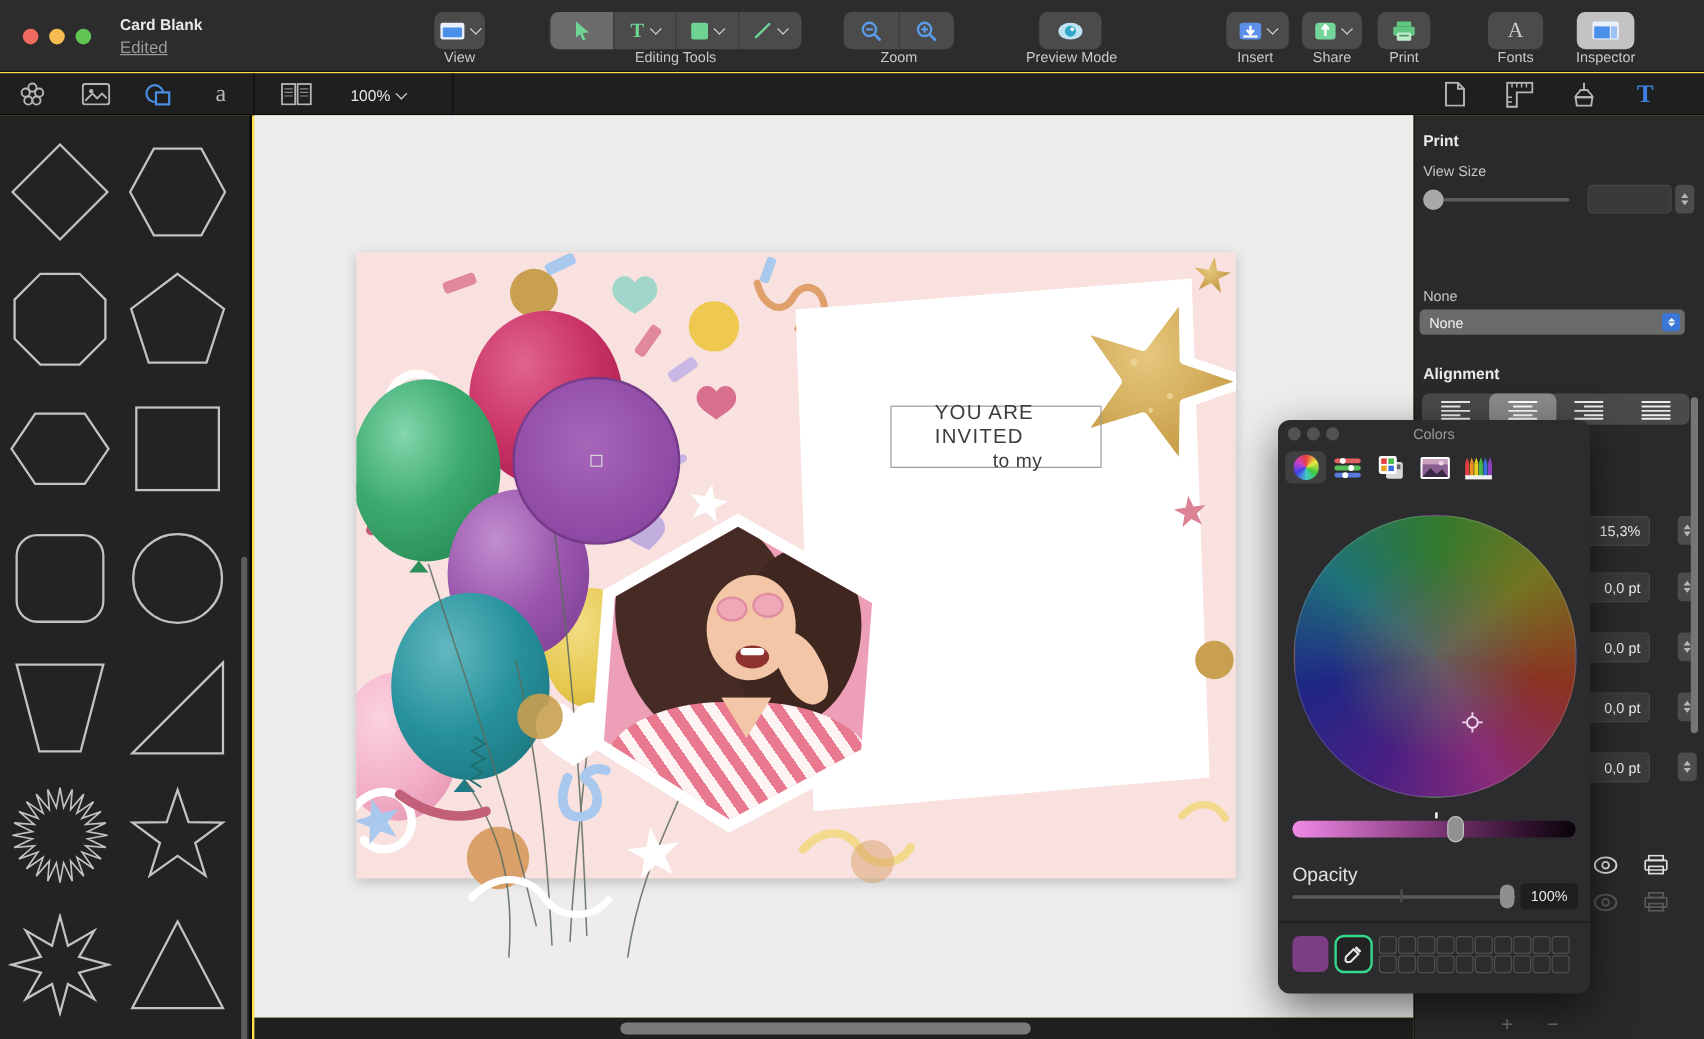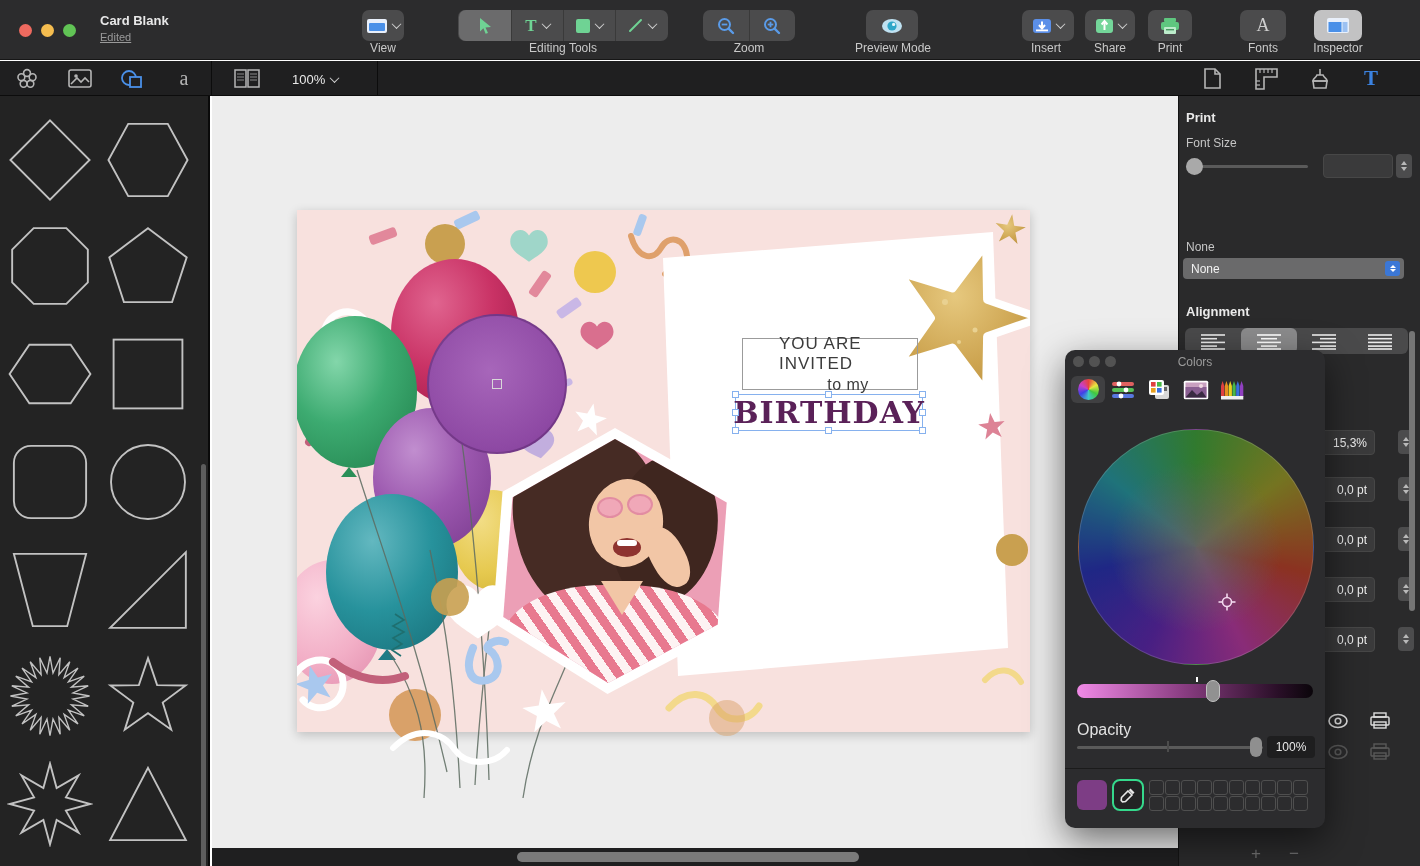--- a/index.html
+++ b/index.html
@@ -1,23 +1,23 @@
 <!DOCTYPE html>
 <html><head>
 <meta charset="utf-8">
 <style>
   * { margin:0; padding:0; box-sizing:border-box; }
   html,body { width:1420px; height:866px; background:#111; font-family:"Liberation Sans", sans-serif; }
-  #win { position:relative; width:1420px; height:866px; overflow:hidden; background:#ffffff; }
+  #win { position:relative; width:1420px; height:866px; overflow:hidden; background:#fde047; }
 
   
   #titlebar { position:absolute; left:0; top:0; width:1420px; height:60px; background:#2c2c2d; border-bottom:1px solid #161616; }
   .dot { position:absolute; top:24px; width:13px; height:13px; border-radius:50%; }
   #title-txt { position:absolute; left:100px; top:13px; font-size:13px; font-weight:bold; color:#e8e8e8; }
-  #subtitle-txt { position:absolute; left:100px; top:31px; font-size:11px; color:#9a9a9a;text-decoration:underline; }
+  #subtitle-txt { position:absolute; left:100px; top:31px; font-size:14px; color:#9a9a9a;text-decoration:underline; }
   .tbtn { position:absolute; top:10px; height:31px; background:#4b4b4c; border-radius:7px; display:flex; align-items:center; justify-content:center; }
   .tlabel { position:absolute; top:41px; font-size:12px; color:#c9c9c9; text-align:center; }
   .chev { width:7px; height:7px; border-right:1.6px solid #cfcfcf; border-bottom:1.6px solid #cfcfcf; transform:rotate(45deg) translate(-1px,-1px); display:inline-block; }
   .seg { display:flex; align-items:center; justify-content:center; height:31px; }
   .segdiv { width:1px; height:31px; background:#3a3a3a; }
 
   
   #subbar { position:absolute; left:0; top:61px; width:1420px; height:35px; background:#1f1f20; border-bottom:1px solid #0c0c0c; }
   .sb-ico { position:absolute; top:5px; width:28px; height:25px; display:flex; align-items:center; justify-content:center; }
   .vsep { position:absolute; top:0; width:1px; height:35px; background:#0c0c0c; }
@@ -524,39 +524,28 @@
   </div>
 
   <div id="purple-circle">
     <span class="ch"></span>
   </div>
 
   <div id="invite-box">
     <div class="l1">YOU ARE INVITED</div>
     <div class="l2">to my</div>
   </div>
-  <div id="birthday-box" class="selbox">
-    <span>BIRTHDAY</span>
-  <i class="h tl"></i>
-      <i class="h tm"></i>
-      <i class="h tr"></i>
-      <i class="h ml"></i>
-      <i class="h mr"></i>
-      <i class="h bl"></i>
-      <i class="h bm"></i>
-      <i class="h br"></i>
-    </div>
 
   <div id="hscroll">
       <div id="hthumb"></div>
     </div>
 
   <div id="rpanel">
     <div class="rp-h" style="left:7px;top:14px">Print</div>
-    <div class="rp-l" style="left:7px;top:40px">Font Size</div>
+    <div class="rp-l" style="left:7px;top:40px">View Size</div>
     <div style="position:absolute;left:7px;top:69px;width:122px;height:3px;background:#5a5a5a;border-radius:2px"></div>
     <div style="position:absolute;left:7px;top:62px;width:17px;height:17px;border-radius:50%;background:#a9a9a9"></div>
     <div class="field" style="left:144px;top:58px;width:70px;height:24px"></div>
     <div class="stepper" style="left:217px;top:58px">
         <i class="up"></i>
         <i class="dn"></i>
       </div>
 
     <div class="rp-l" style="left:7px;top:144px">None</div>
     <div class="rp-h" style="left:7px;top:208px">Alignment</div>

